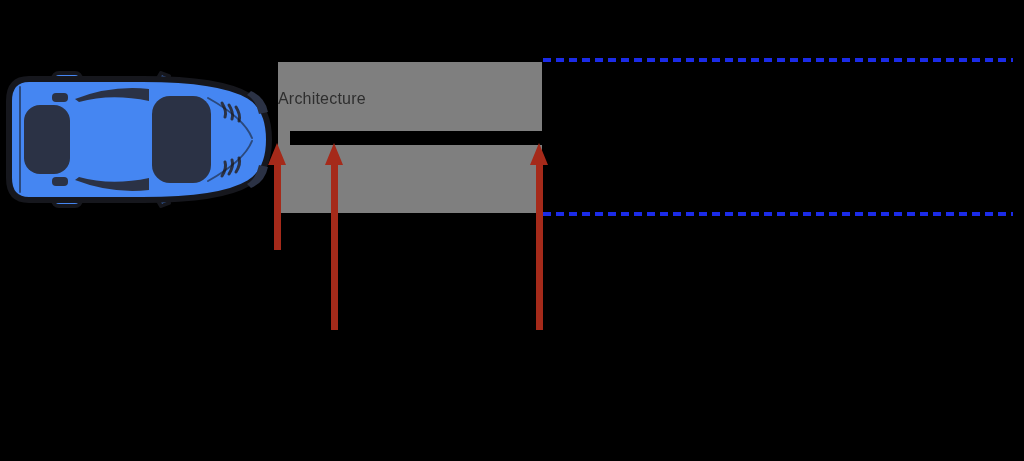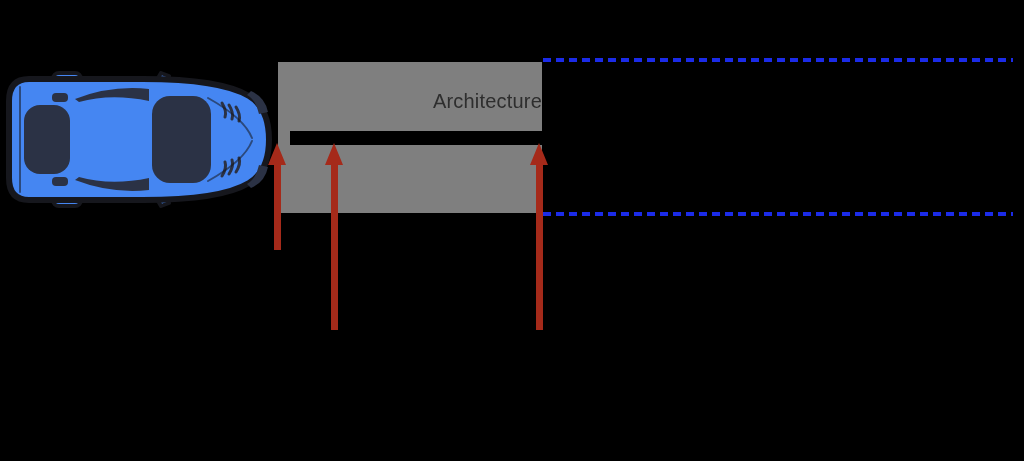--- a/index.html
+++ b/index.html
@@ -19,22 +19,22 @@
   .arch-box {
     position: absolute;
     left: 278px; top: 62px;
     width: 264px; height: 151px;
     background: var(--c-box-gray, #7f7f7f);
   }
   .arch-label {
     position: absolute;
     left: 0; top: 29px;
     width: 100%;
-    text-align: right;
-    font-size: 20px;
+    text-align: left;
+    font-size: 16px;
     line-height: 1;
     color: #2e2e2e;
     letter-spacing: 0.2px;
   }
   .divider-bar {
     position: absolute;
     left: 290px; top: 131px;
     width: 252px; height: 14px;
     background: var(--c-divider-black, #000);
   }

